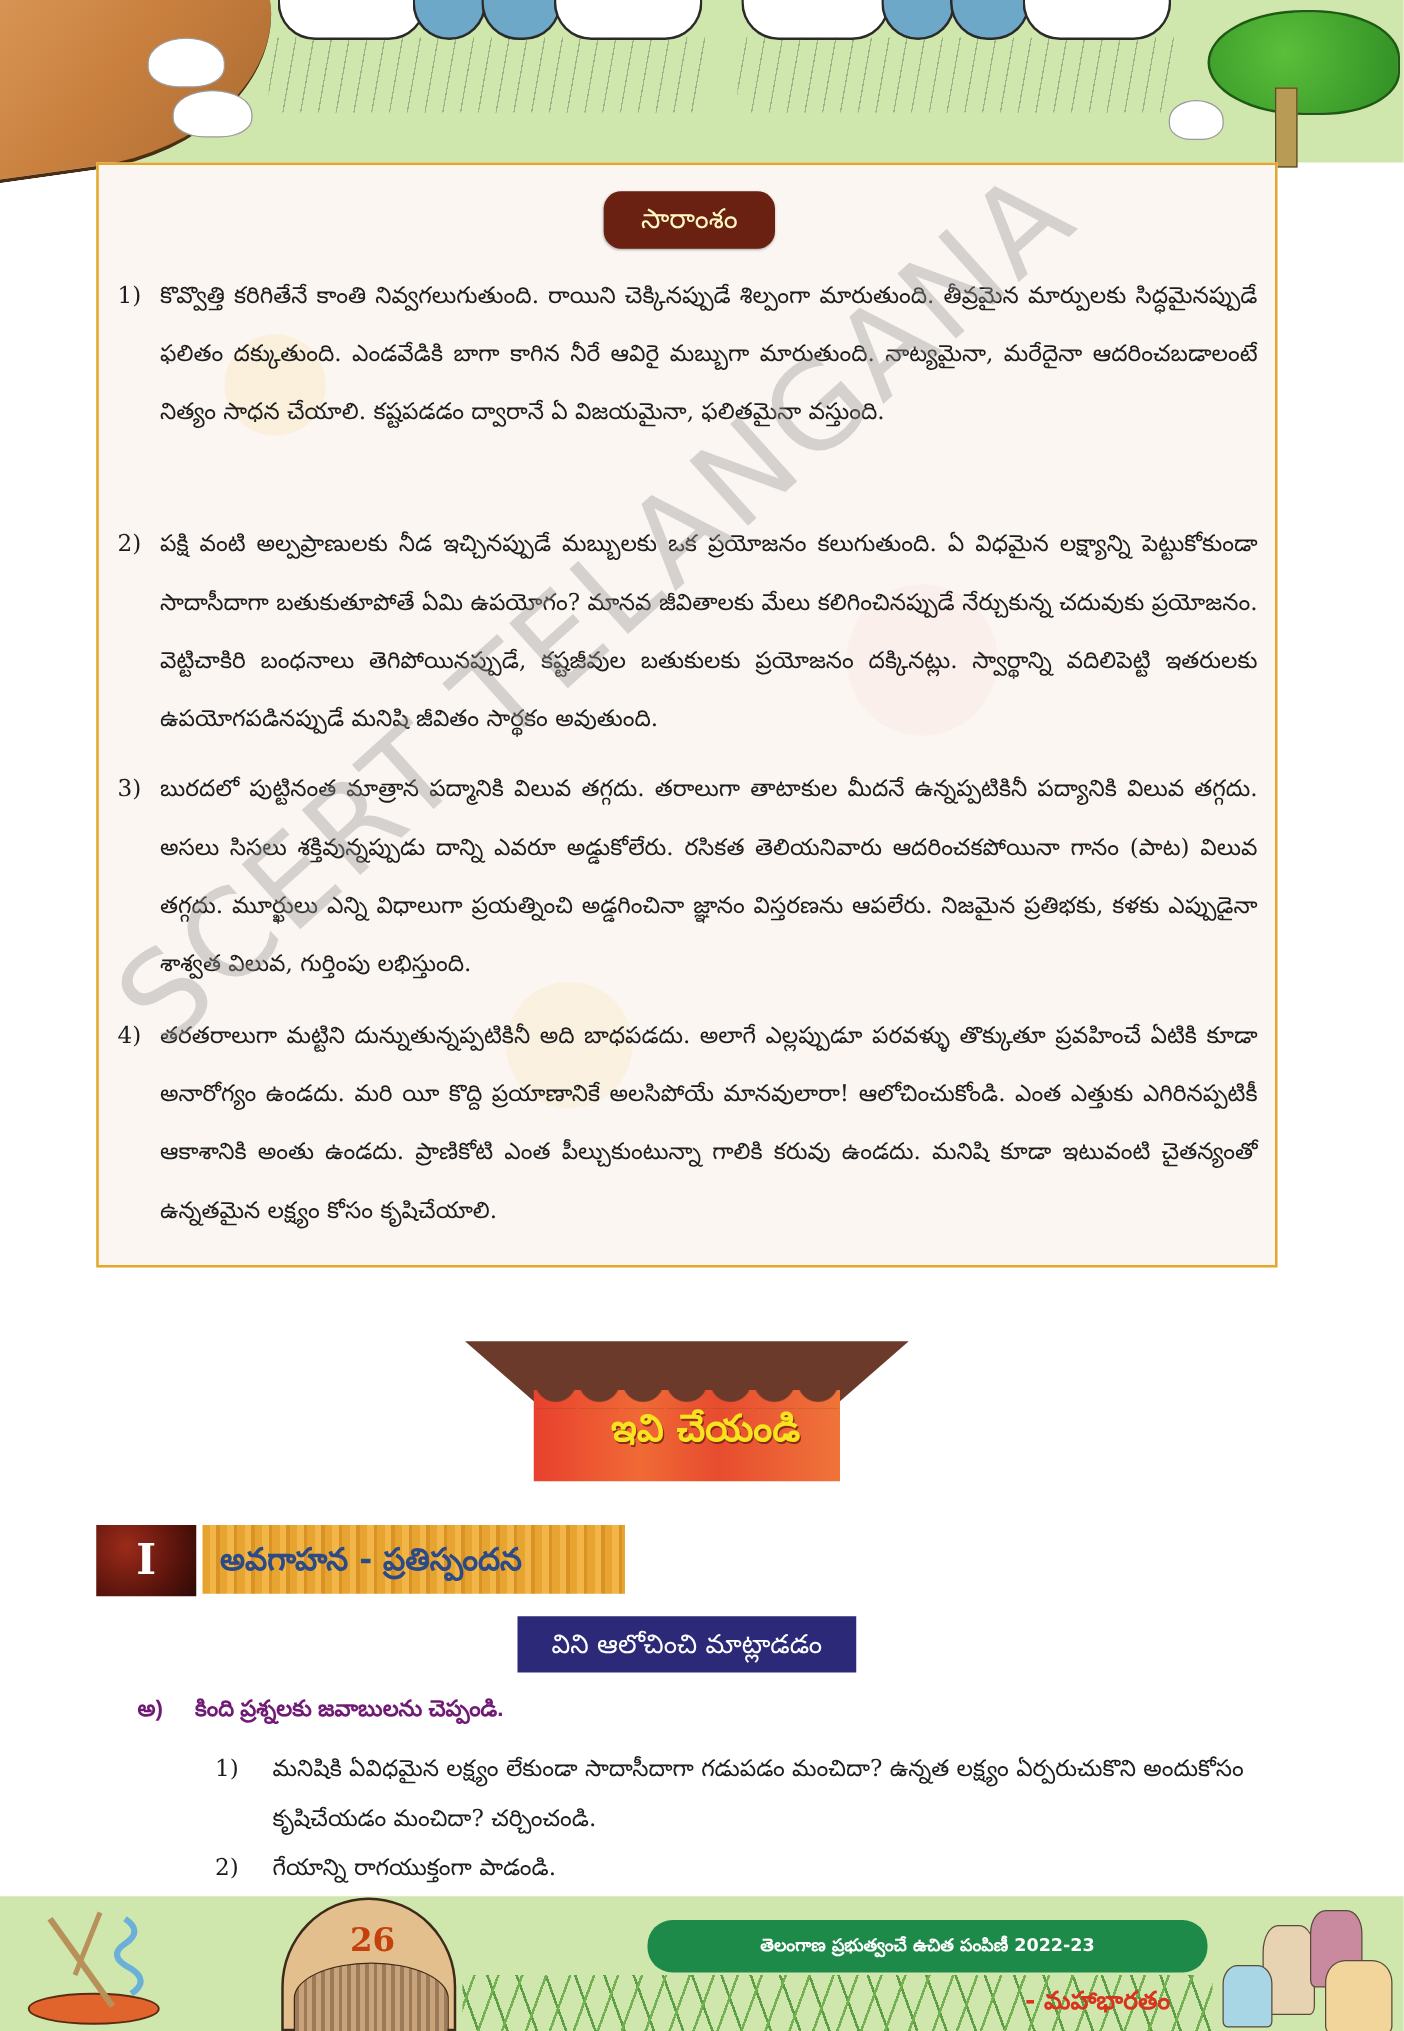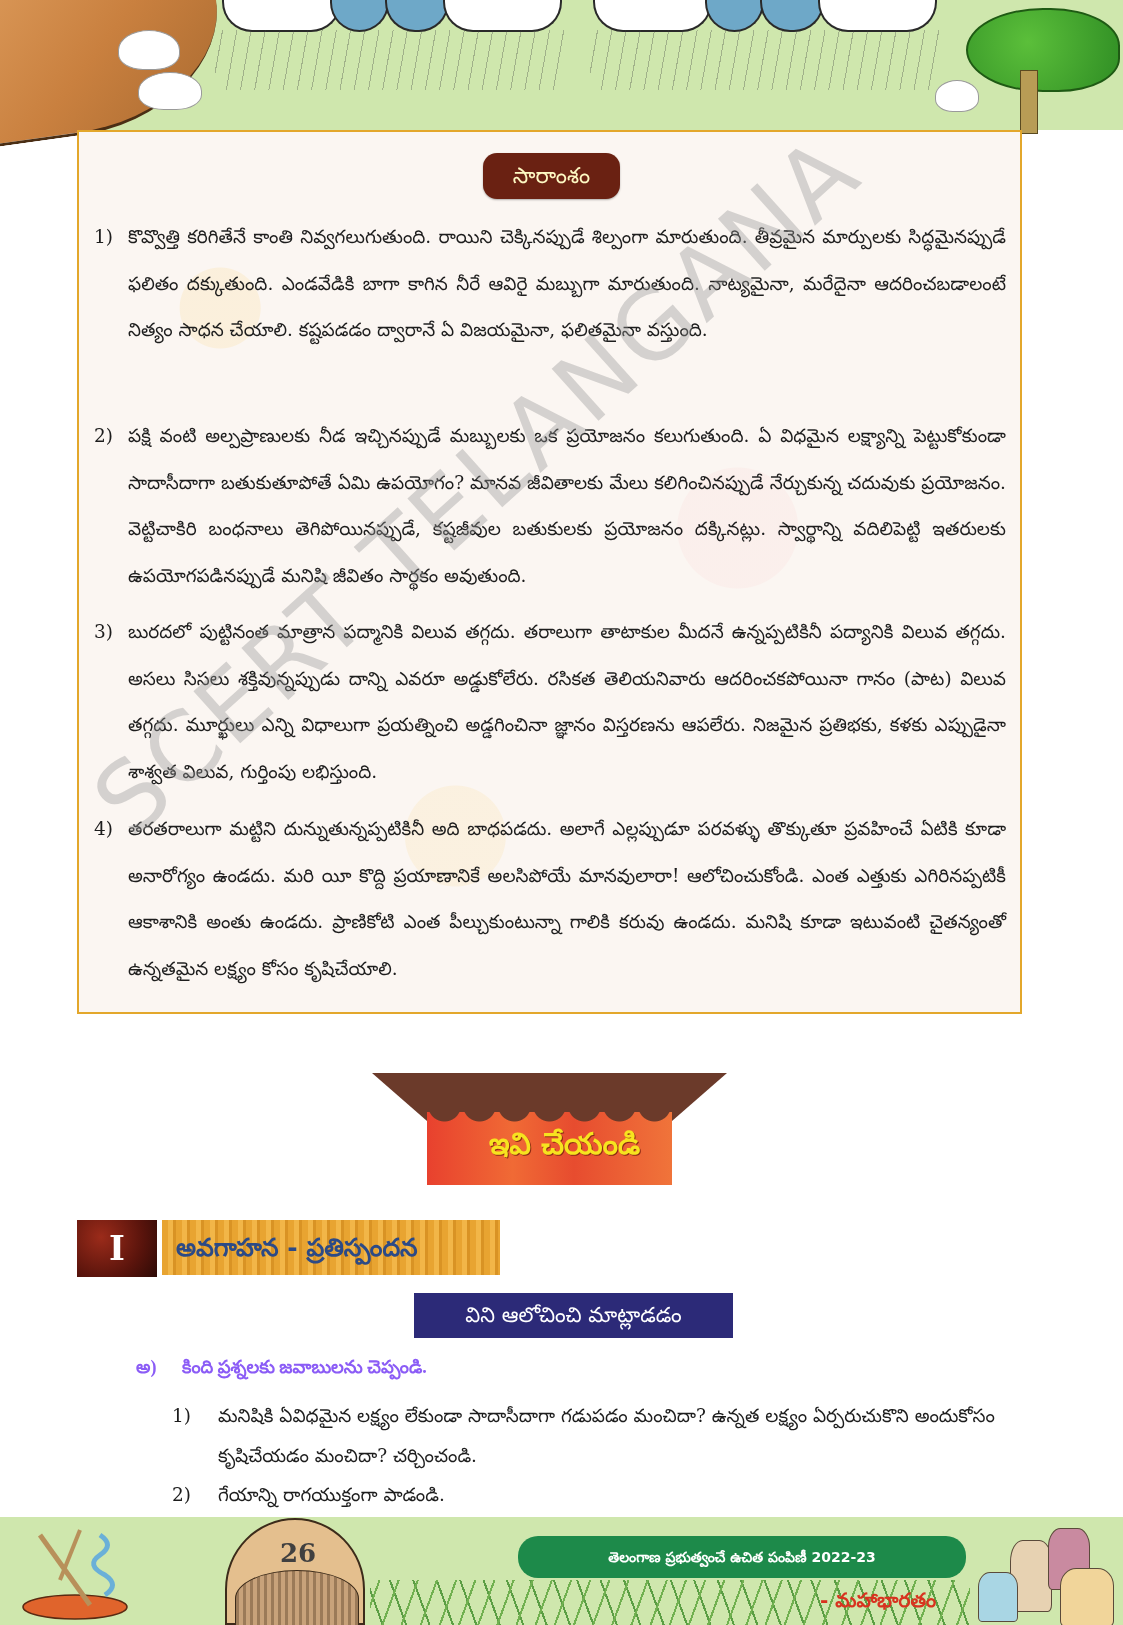--- a/index.html
+++ b/index.html
@@ -110,28 +110,28 @@
     font-family: "DejaVu Serif", serif;
   }
   .section-title {
     position: absolute; left: 162px; top: 1220px; width: 338px; height: 55px;
     background: repeating-linear-gradient(90deg, #e8a431 0 6px, #f2b648 6px 11px, #d99324 11px 14px);
     color: #2c4a86; font-size: 25px; font-weight: bold; line-height: 55px;
     padding-left: 14px; box-sizing: border-box;
     font-family: "DejaVu Sans", sans-serif;
   }
   .subsection {
-    position: absolute; left: 414px; top: 1293px; width: 319px; height: 45px;
+    position: absolute; left: 414px; top: 1293px; width: 271px; height: 45px;
     background: #2c2a78; color: #ffffff; font-size: 21px; line-height: 45px; text-align: center;
     font-family: "DejaVu Sans", sans-serif;
   }
   .instruction {
-    position: absolute; left: 136px; top: 1352px;
-    color: #8b5cf6; font-size: 18px; font-weight: bold; line-height: 30px;
-    font-family: Liberation Serif, serif;
+    position: absolute; left: 110px; top: 1352px;
+    color: #701a75; font-size: 18px; font-weight: bold; line-height: 30px;
+    font-family: Liberation Sans, sans-serif;
   }
   .instruction .label { display: inline-block; width: 46px; }
   .q {
     position: absolute; left: 172px; width: 860px; font-size: 18.5px; line-height: 40px;
   }
   .q .num { position: absolute; left: 0; top: 0; }
   .q .text { margin-left: 46px; }
   
   .footer-band {
     position: absolute; left: 0; top: 1517px; width: 1123px; height: 108px;
@@ -148,21 +148,21 @@
     background: #e4bf8e; border: 2px solid #3c2b1a; border-radius: 60% 60% 0 0 / 80% 80% 0 0;
     box-sizing: border-box;
   }
   .mushroom-gill {
     position: absolute; left: 235px; top: 1570px; width: 122px; height: 55px;
     background: repeating-linear-gradient(90deg, #9b7a58 0 3px, #c8a27a 3px 7px);
     border-radius: 50% 50% 0 0; border: 1px solid #3c2b1a;
   }
   .page-number {
     position: absolute; left: 268px; top: 1538px; width: 60px; text-align: center;
-    font-family: "DejaVu Serif", serif; font-weight: bold; font-size: 26px; color: #404040;
+    font-family: "DejaVu Serif", serif; font-weight: bold; font-size: 26px; color: #c2410c;
   }
   .plough {
     position: absolute; left: 20px; top: 1525px; width: 110px; height: 95px;
   }
   .free-dist {
     position: absolute; left: 518px; top: 1536px; width: 448px; height: 42px;
     background: #1d8a4a; border-radius: 20px;
     color: #ffffff; font-size: 14px; font-weight: bold; line-height: 42px; text-align: center;
     font-family: "DejaVu Sans", sans-serif;
   }

